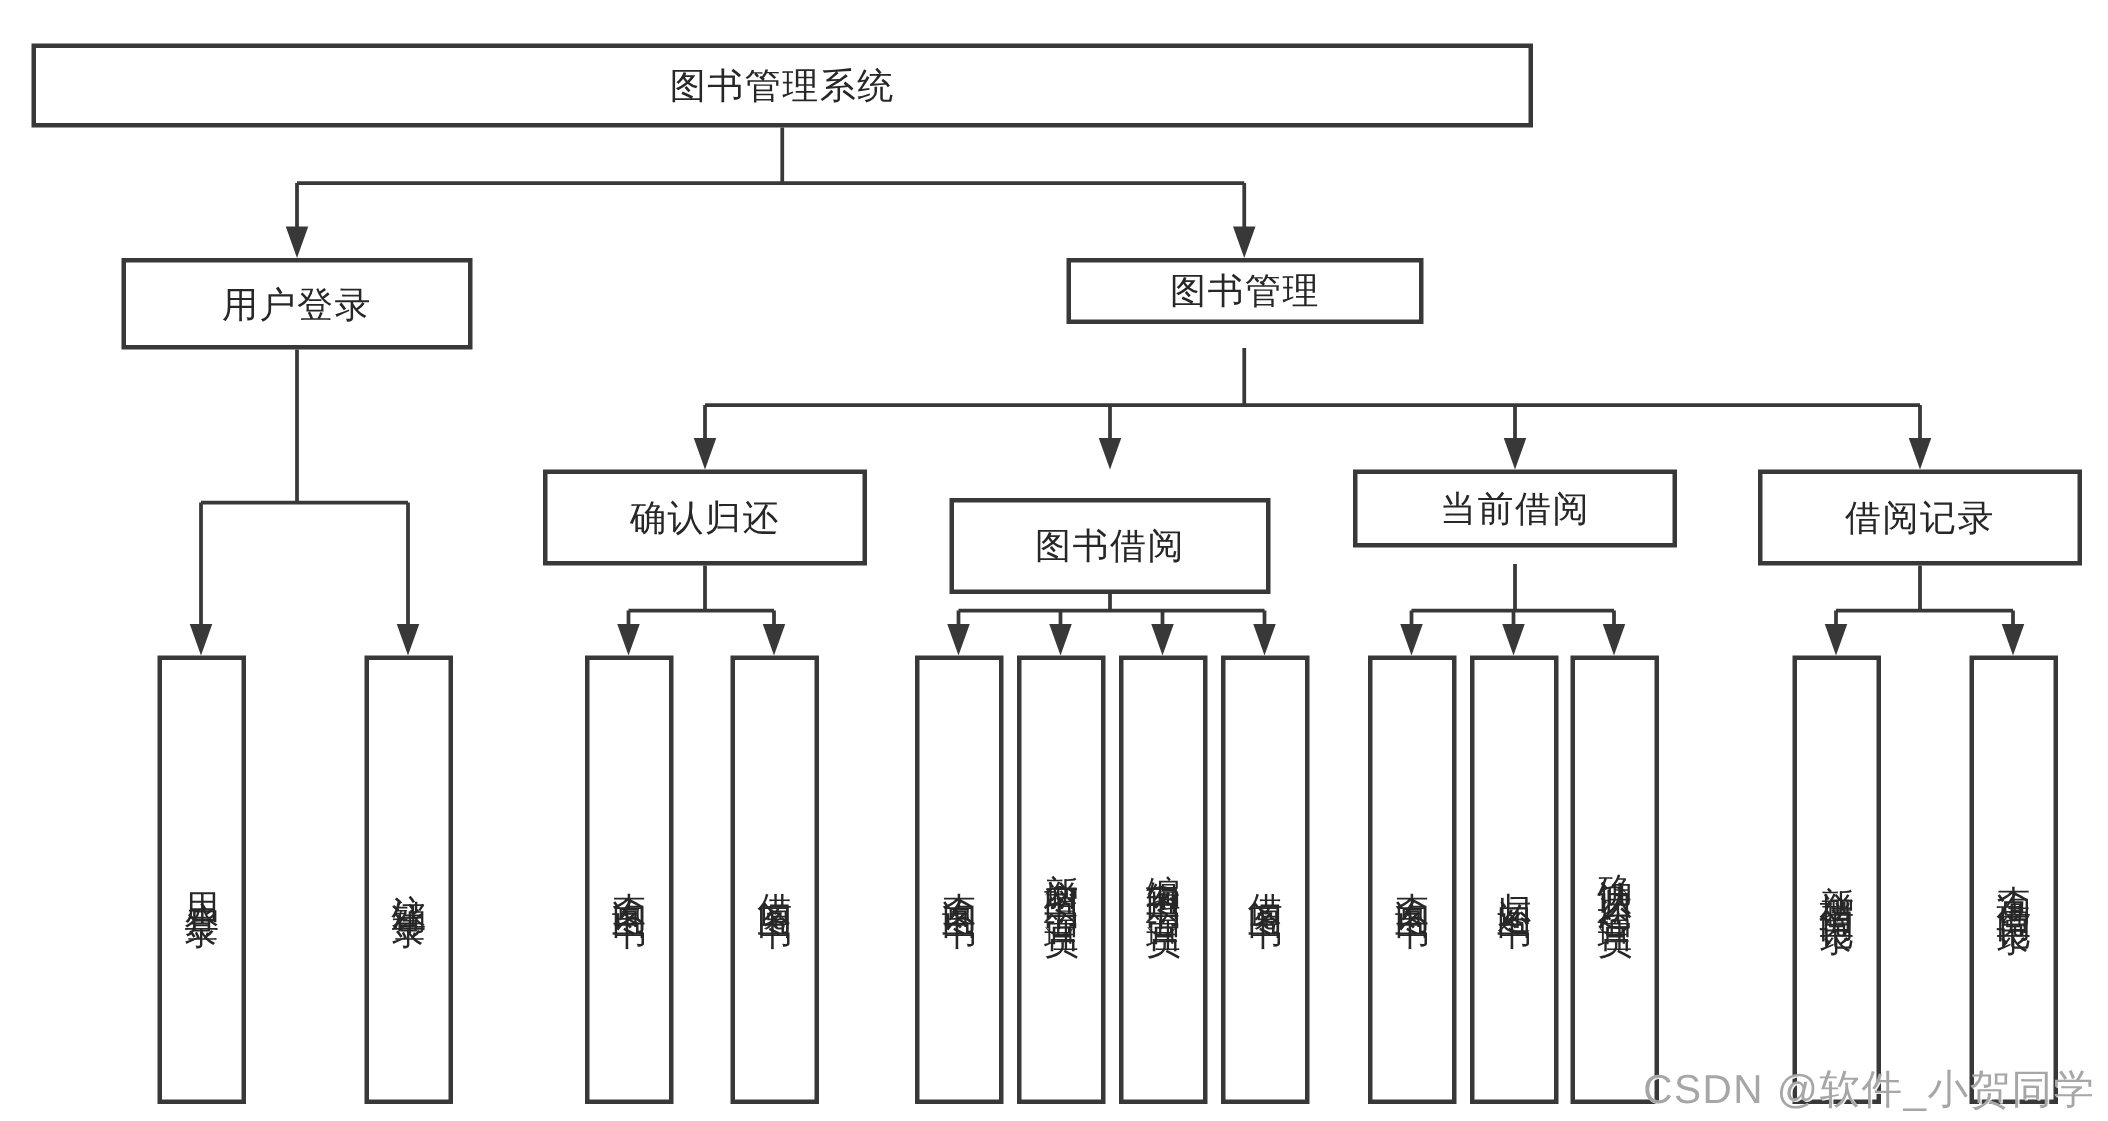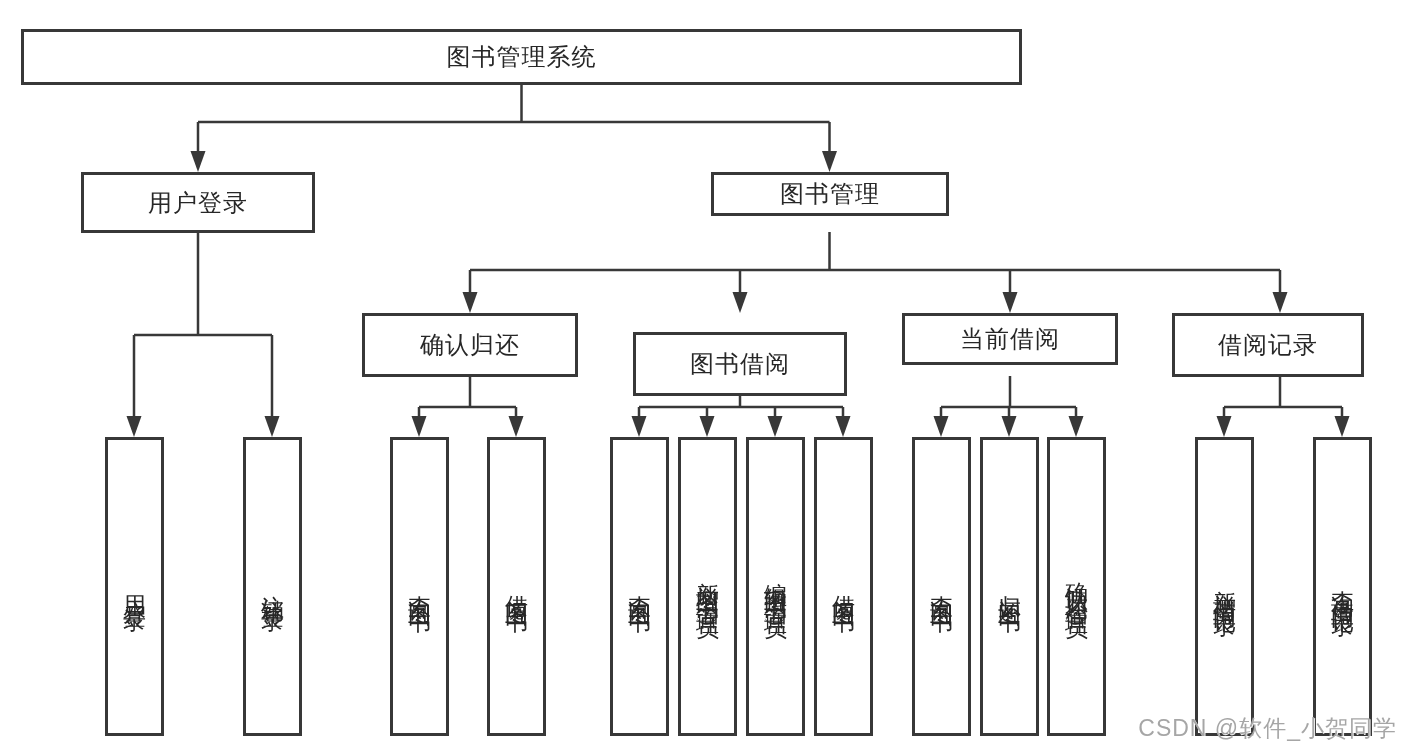--- a/index.html
+++ b/index.html
@@ -41,21 +41,21 @@
     writing-mode: vertical-rl;
     text-orientation: mixed;
     font-size: 23px;
     letter-spacing: 5px;
     line-height: 1;
   }
   .watermark {
     position: absolute;
     right: 8px;
     bottom: 3px;
-    font-size: 23px;
+    font-size: 27px;
     color: var(--watermark);
     letter-spacing: 1px;
     text-shadow: 1px 1px 0 rgba(255,255,255,0.9);
     white-space: nowrap;
   }
 </style>
 </head>
 <body>
 
 <div class="canvas">
@@ -110,21 +110,21 @@
 
   <div class="box" style="left:362px; top:313px; width:216px; height:64px">
     <span>确认归还</span>
   </div>
   <div class="box" style="left:633px; top:332px; width:214px; height:64px">
     <span>图书借阅</span>
   </div>
   <div class="box" style="left:902px; top:313px; width:216px; height:52px">
     <span>当前借阅</span>
   </div>
-  <div class="box" style="left:1172px; top:313px; width:192px; height:64px">
+  <div class="box" style="left:1172px; top:313px; width:216px; height:64px">
     <span>借阅记录</span>
   </div>
 
   <div class="box leaf" style="left:105px; top:437px; width:59px; height:299px">
     <span>用户登录</span>
   </div>
   <div class="box leaf" style="left:243px; top:437px; width:59px; height:299px">
     <span>注销登录</span>
   </div>
 

